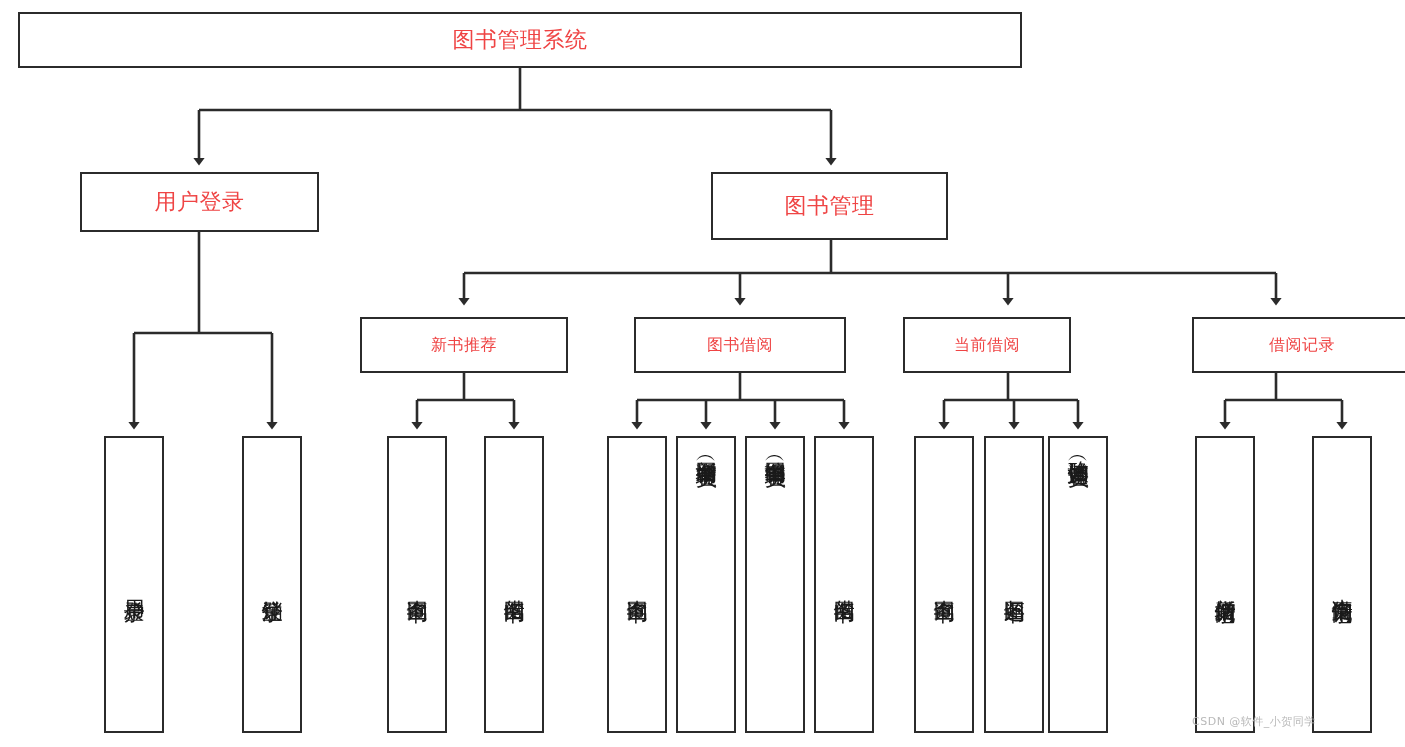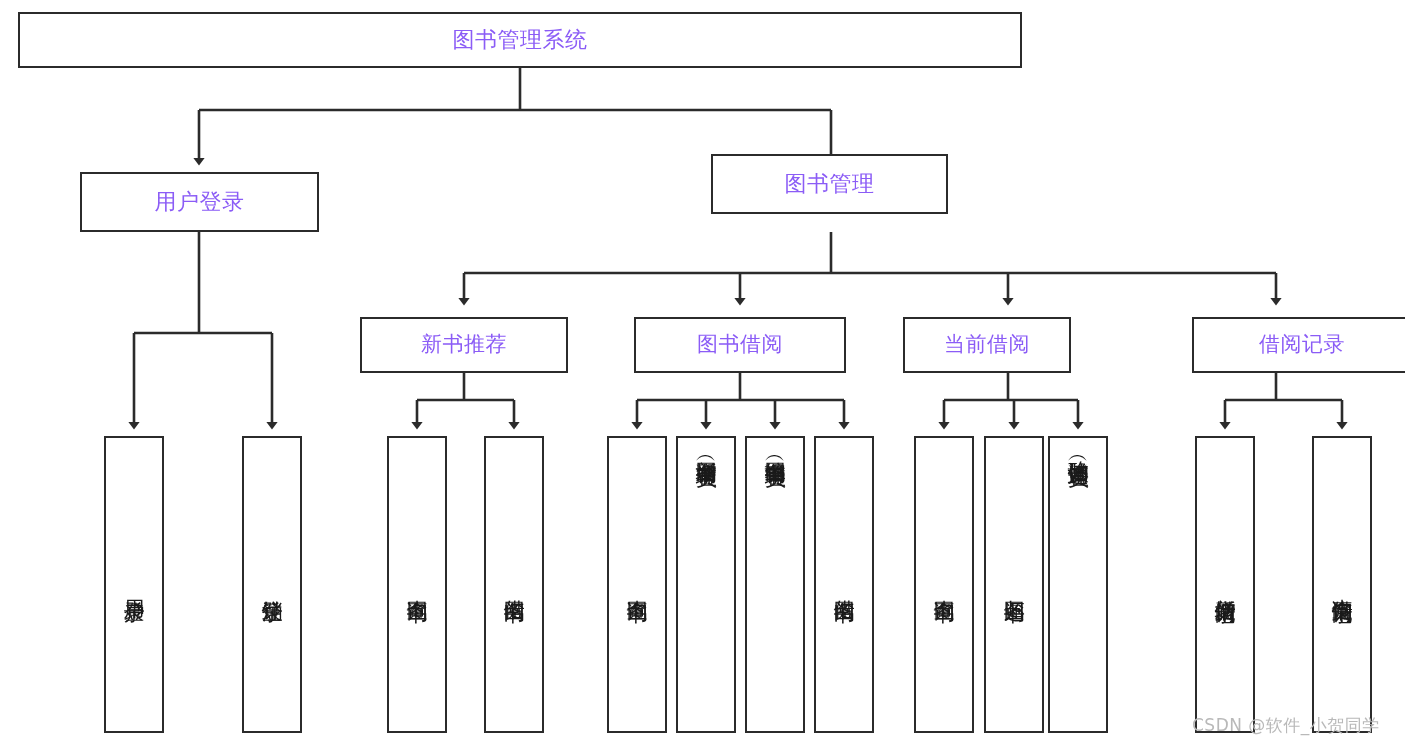--- a/index.html
+++ b/index.html
@@ -30,52 +30,52 @@
     box-sizing: border-box;
     background: #ffffff;
     border: 2px solid #2b2b2b;
     display: flex;
     align-items: center;
     justify-content: center;
     overflow: hidden;
   }
   .node-label-h {
     font-size: 21px;
-    color: #8b5cf6;
+    color: #ef4444;
     line-height: 1.1;
     white-space: nowrap;
     letter-spacing: 0.5px;
   }
   .node-label-v {
     font-size: 21px;
     color: #1a1a1a;
     writing-mode: vertical-rl;
     text-orientation: upright;
     line-height: 1.35;
     letter-spacing: 1px;
     white-space: nowrap;
     text-align: center;
   }
   .node-root .node-label-h { font-size: 22px; }
   .node-l1 .node-label-h { font-size: 22px; }
-  .node-l2 .node-label-h { font-size: 21px; }
+  .node-l2 .node-label-h { font-size: 16px; }
   .leaf-box {
     align-items: flex-start;
     justify-content: center;
     padding-top: 6px;
   }
   .leaf-box.center-v {
     align-items: center;
     padding-top: 0;
   }
   #watermark {
     position: absolute;
     left: 1192px;
     top: 714px;
-    font-size: 17px;
+    font-size: 11px;
     color: #b9b9b9;
     white-space: nowrap;
     letter-spacing: 0.5px;
     pointer-events: none;
   }
 </style>
 </head>
 <body>
 
 <div id="diagram-root">
@@ -143,21 +143,21 @@
   </svg>
 
   <div class="node-box node-root" style="left:18px; top:12px; width:1004px; height:56px;">
     <span class="node-label-h">图书管理系统</span>
   </div>
 
   <div class="node-box node-l1" style="left:80px; top:172px; width:239px; height:60px;">
     <span class="node-label-h">用户登录</span>
   </div>
 
-  <div class="node-box node-l1" style="left:711px; top:154px; width:237px; height:60px;">
+  <div class="node-box node-l1" style="left:711px; top:172px; width:237px; height:68px;">
     <span class="node-label-h">图书管理</span>
   </div>
 
   <div class="node-box node-l2" style="left:360px; top:317px; width:208px; height:56px;">
     <span class="node-label-h">新书推荐</span>
   </div>
 
   <div class="node-box node-l2" style="left:634px; top:317px; width:212px; height:56px;align-items:center;">
     <span class="node-label-h">图书借阅</span>
   </div>

